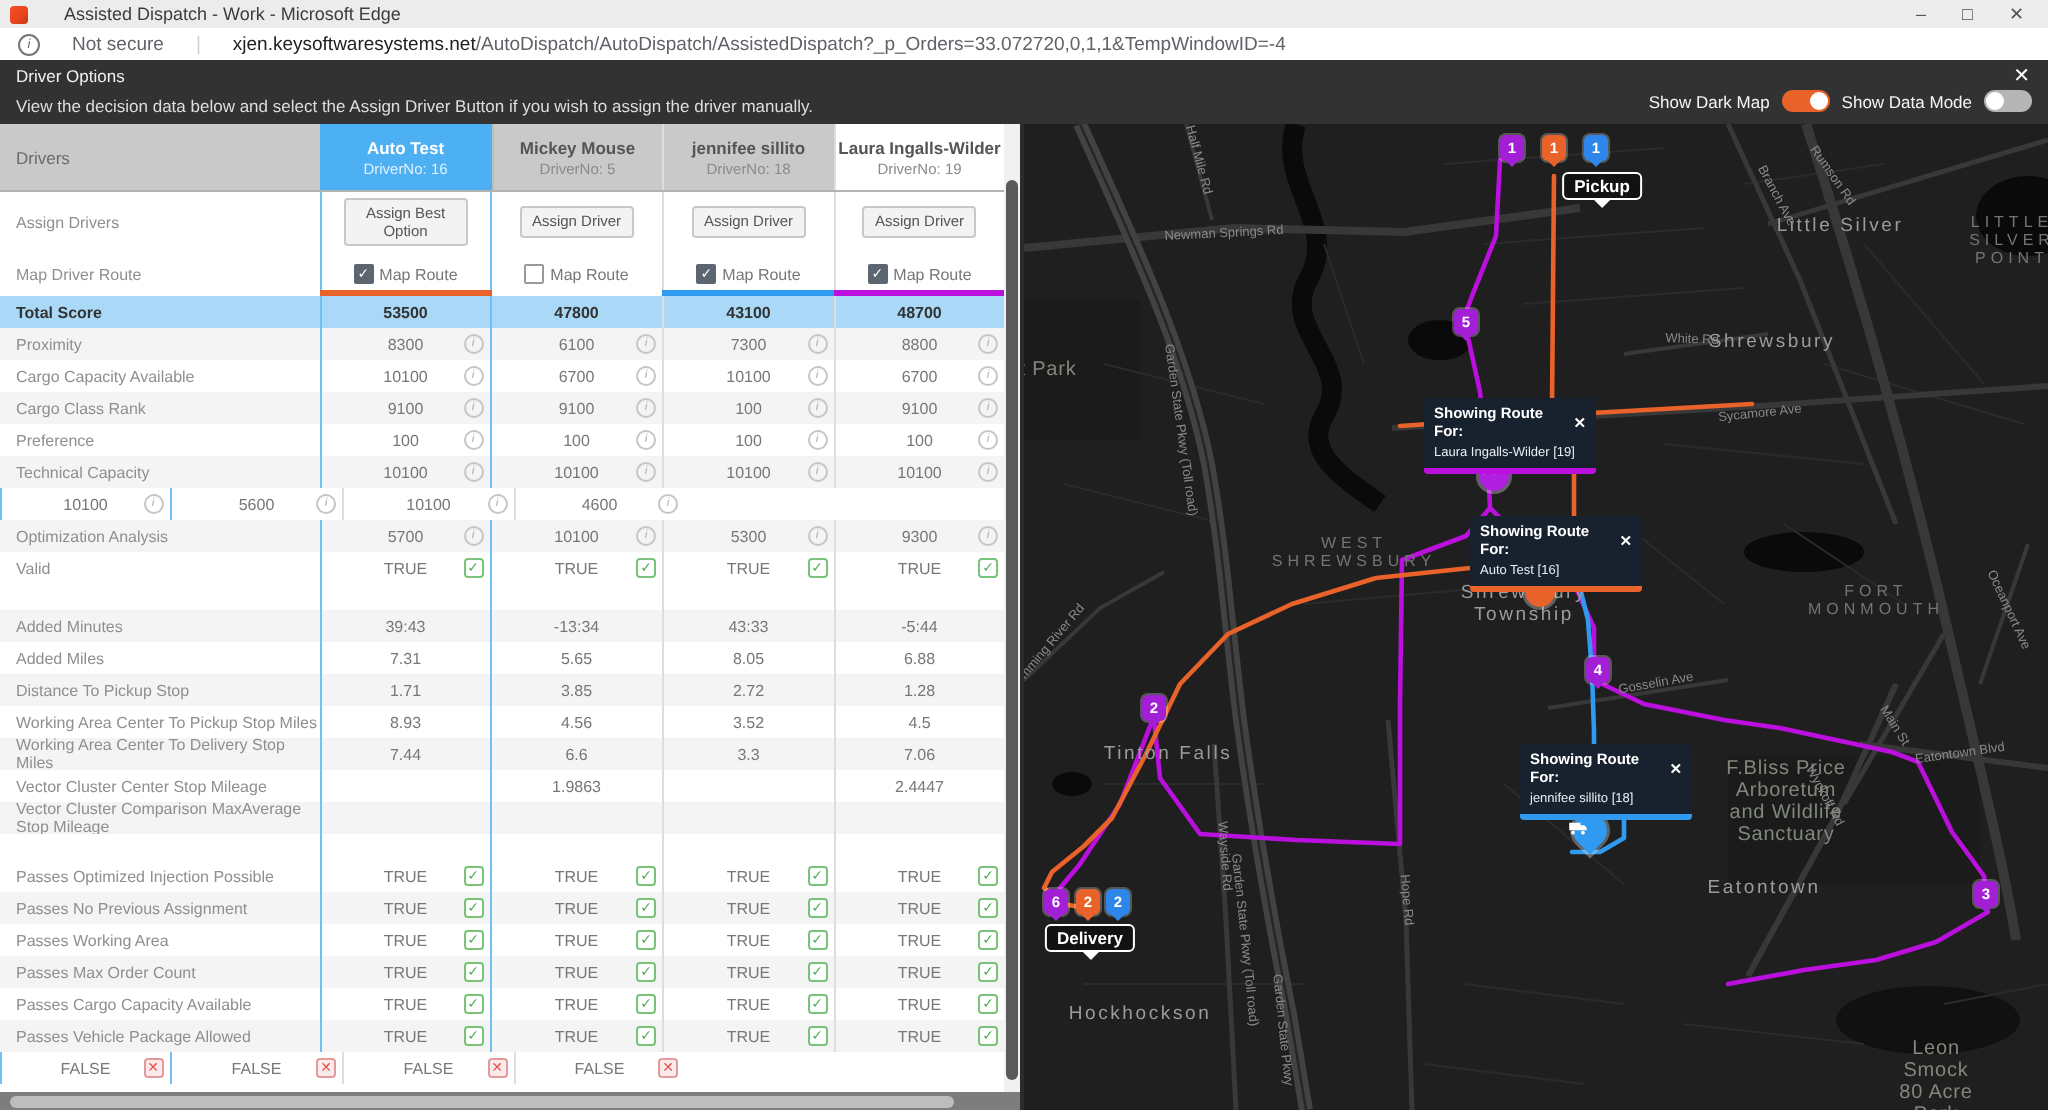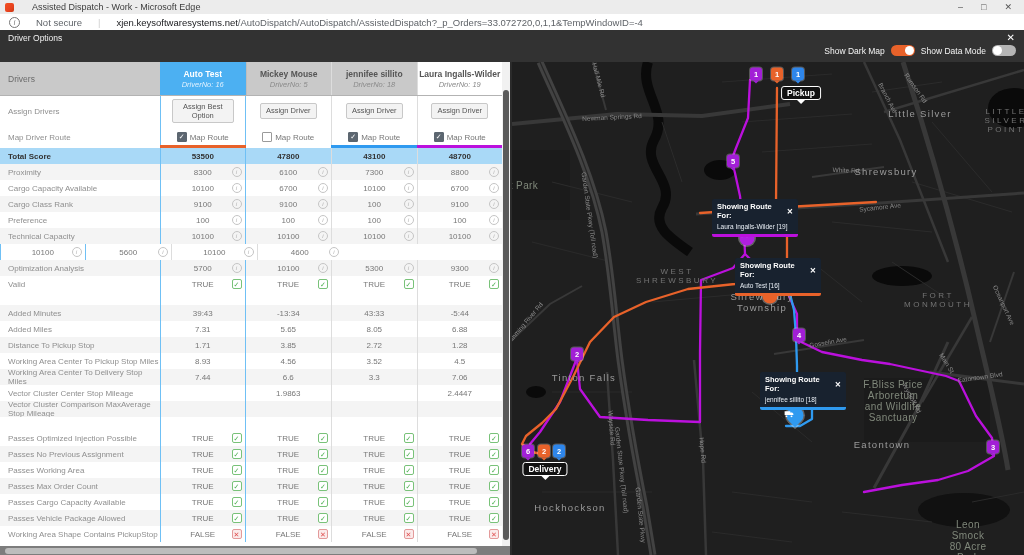--- a/index.html
+++ b/index.html
@@ -40,21 +40,21 @@
   .trow{display:flex;flex:none;}
   .r-label{width:160px;flex:none;font-size:8px;color:#8f8f8f;display:flex;align-items:center;
     padding-left:8px;box-sizing:border-box;}
   .cell{width:85.5px;flex:none;position:relative;display:flex;align-items:center;justify-content:center;
     font-size:8px;color:#777;border-left:1px solid #ddd;box-sizing:border-box;}
   .cell.selcol{border-left:1px solid #6fc0f5;border-right:1px solid #6fc0f5;}
   .hrow{height:33px;background:#c9c9c9;border-bottom:1px solid #b3b3b3;}
   .hrow .r-label{color:#6b6b6b;font-size:8.5px;}
   .hcell{flex-direction:column;gap:1px;}
   .hcell .nm{font-size:8.5px;font-weight:bold;color:#555;}
-  .hcell .no{font-size:7.5px;color:#8a8a8a;font-style:italic;}
+  .hcell .no{font-size:7.5px;color:#8a8a8a;}
   .hcell.selcol{background:#4cb0f2;border-color:#4cb0f2;}
   .hcell.selcol .nm{color:#fff;}
   .hcell.selcol .no{color:#e0f1ff;}
   .arow{height:30px;background:#fff;}
   .abtn{font-size:7.5px;padding:2px 5px;background:#f3f3f3;border:1px solid #c8c8c8;border-radius:2px;
     color:#555;text-align:center;line-height:1.25;max-width:62px;cursor:pointer;}
   .mrow{height:22px;background:#fff;}
   .cb{width:8px;height:8px;border-radius:1px;margin-right:3px;display:flex;align-items:center;
     justify-content:center;font-size:7px;flex:none;cursor:pointer;}
   .cb.checked{background:#5c6670;border:1px solid #5c6670;color:#fff;}
@@ -123,20 +123,21 @@
   <div class="urlbar">
     <span class="infocirc">i</span>
     <span>Not secure</span>
     <span class="urlsep">|</span>
     <span class="url"><span class="dom">xjen.keysoftwaresystems.net</span><span>/AutoDispatch/AutoDispatch/AssistedDispatch?_p_Orders=33.072720,0,1,1&amp;TempWindowID=-4</span></span>
   </div>
 
   <div class="panel-top">
     <div class="po-title">Driver Options</div>
     <div class="po-close">✕</div>
+    <div class="po-instr">View the decision data below and select the Assign Driver Button if you wish to assign the driver manually.</div>
     <div class="po-toggles">
       <span class="tlabel">Show Dark Map</span>
       <span class="pill on" id="pill0">
           <span class="knob"></span>
         </span>
       <span class="tlabel">Show Data Mode</span>
       <span class="pill off" id="pill1">
           <span class="knob"></span>
         </span>
     </div>
@@ -592,21 +593,20 @@
         <div class="cell">
           <span>TRUE</span>
           <span class="bic ok">✓</span>
         </div>
         <div class="cell">
           <span>TRUE</span>
           <span class="bic ok">✓</span>
         </div>
       </div>
       <div class="trow drow">
-        <div class="r-label">Working Area Shape Contains PickupStop</div>
         <div class="cell selcol">
           <span>FALSE</span>
           <span class="bic bad">✕</span>
         </div>
         <div class="cell" style="border-left: none;">
           <span>FALSE</span>
           <span class="bic bad">✕</span>
         </div>
         <div class="cell">
           <span>FALSE</span>

